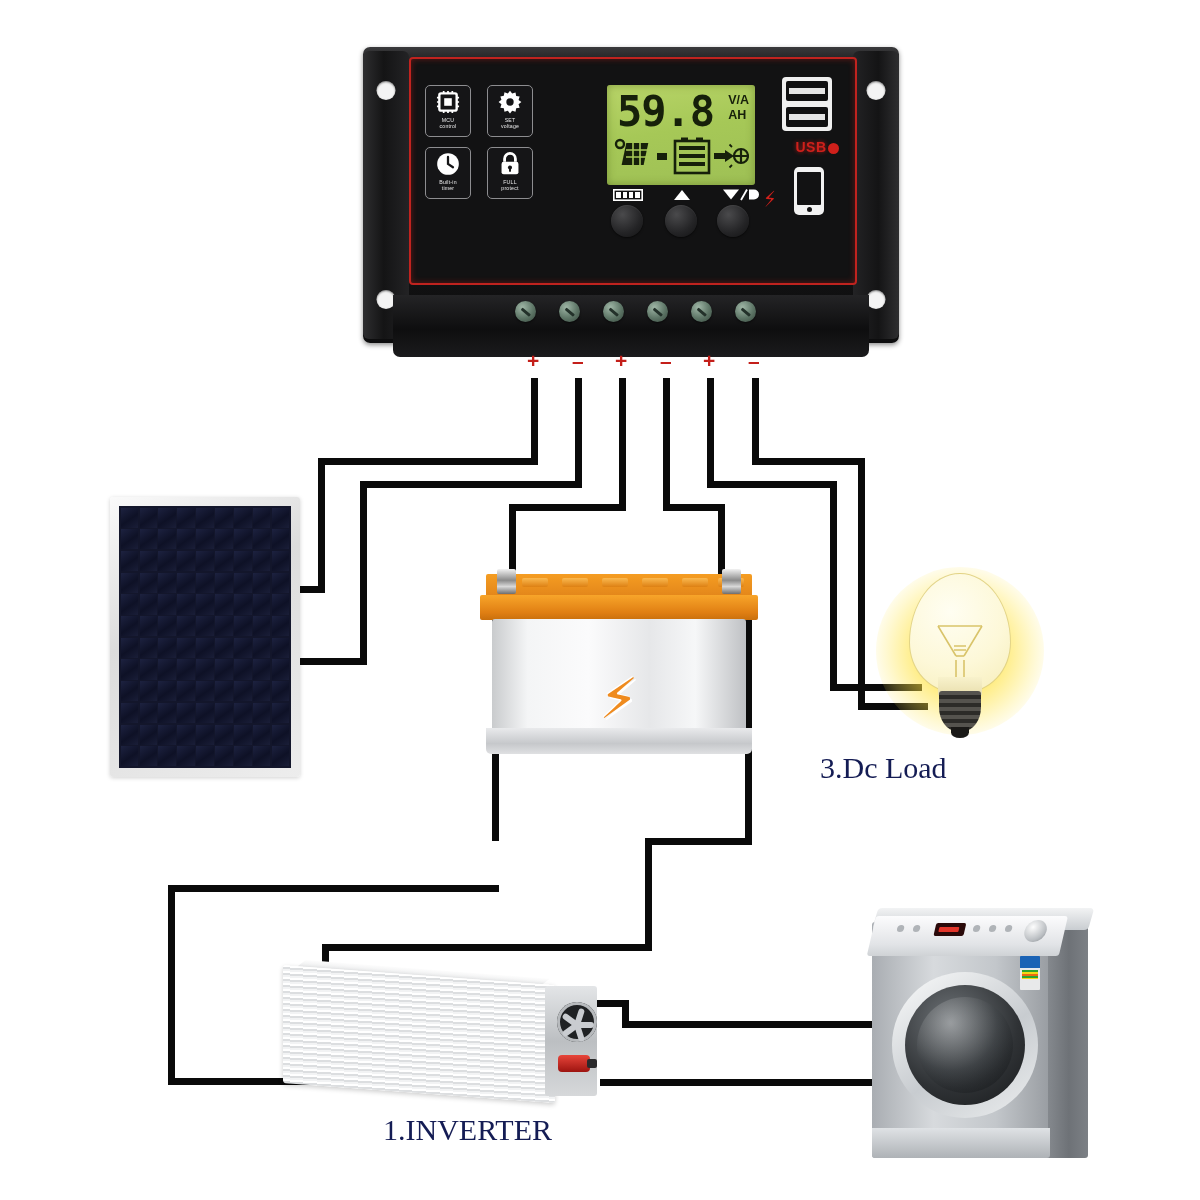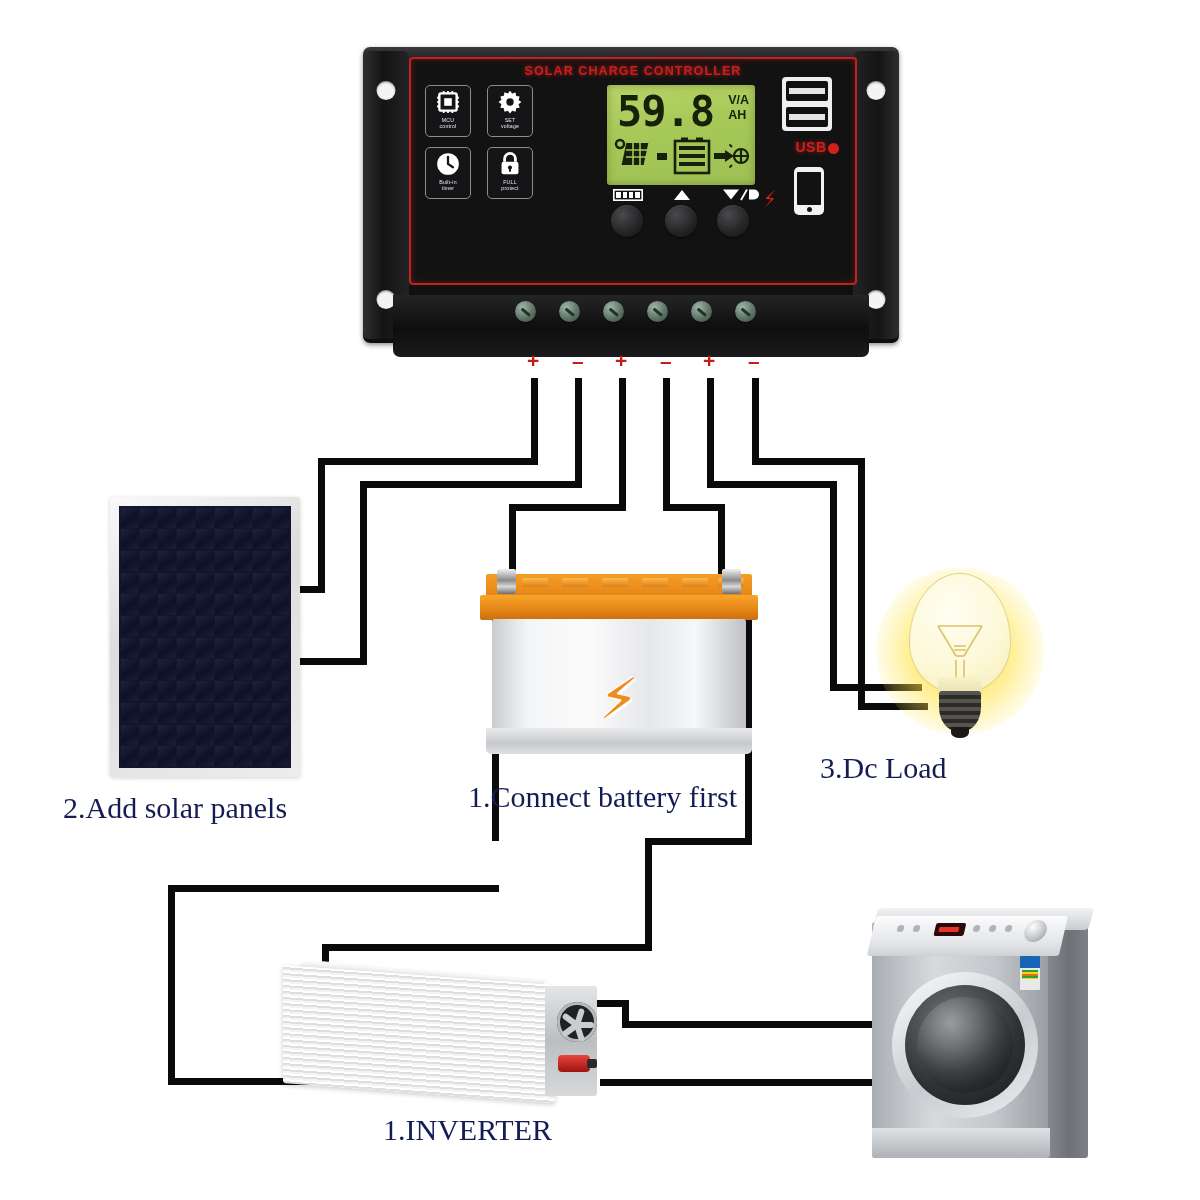--- a/index.html
+++ b/index.html
@@ -206,21 +206,20 @@
       <div class="mhole b"></div>
     </div>
     <div class="flange r">
       <div class="mhole t"></div>
       <div class="mhole b"></div>
     </div>
 
     <div class="base-lip"></div>
 
     <div class="face">
-      <div class="ctrl-title">SOLAR CHARGE CONTROLLER</div>
 
       <div class="badge" style="left:14px;top:26px;">
         <svg class="glyph" viewBox="0 0 24 24">
           <rect x="4" y="4" width="16" height="16" rx="1.5" fill="none" stroke="#fff" stroke-width="2.2"></rect>
           <rect x="8.5" y="8.5" width="7" height="7" fill="#fff"></rect>
           <g stroke="#fff" stroke-width="1.6">
             <path d="M8 1.8v2.2M12 1.8v2.2M16 1.8v2.2M8 20v2.2M12 20v2.2M16 20v2.2"></path>
             <path d="M1.8 8h2.2M1.8 12h2.2M1.8 16h2.2M20 8h2.2M20 12h2.2M20 16h2.2"></path>
           </g>
         </svg>
@@ -571,18 +570,16 @@
     </div>
     <div class="w-door-o">
       <div class="w-door-i">
         <div class="w-glass"></div>
       </div>
     </div>
     <div class="w-sticker"></div>
     <div class="w-base"></div>
   </div>
 
-  <div class="cap-lbl" style="left:468px;top:780px;">1.Connect battery first</div>
-  <div class="cap-lbl" style="left:63px;top:791px;">2.Add solar panels</div>
   <div class="cap-lbl" style="left:820px;top:751px;">3.Dc Load</div>
   <div class="cap-lbl" style="left:383px;top:1113px;">1.INVERTER</div>
 
 </div>
 
 </body></html>

